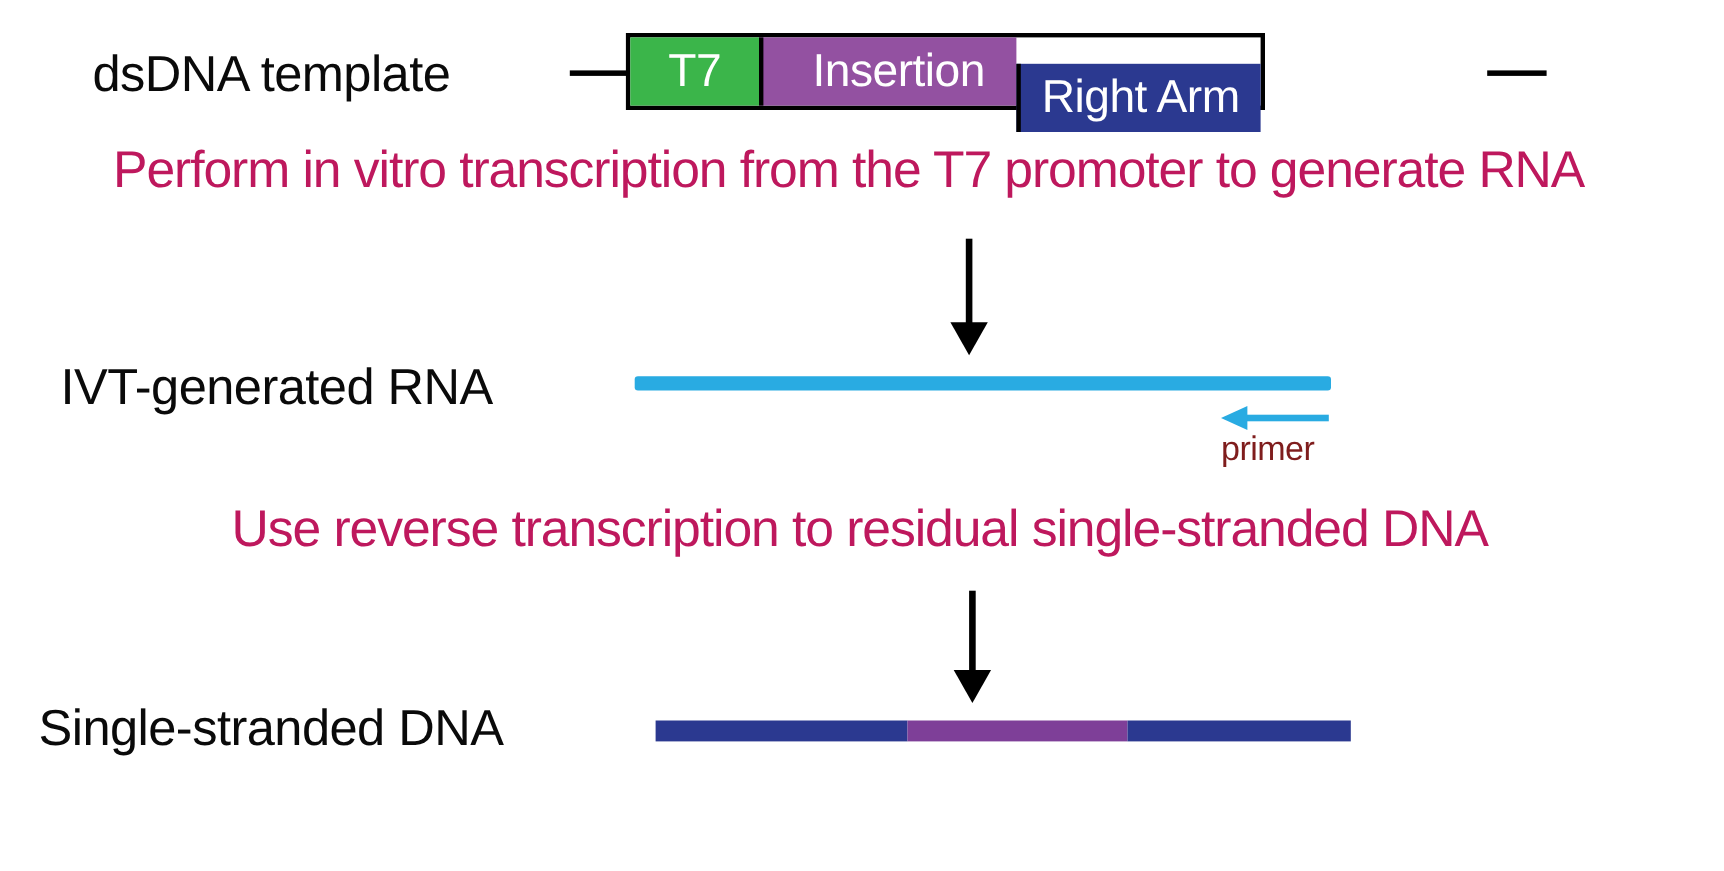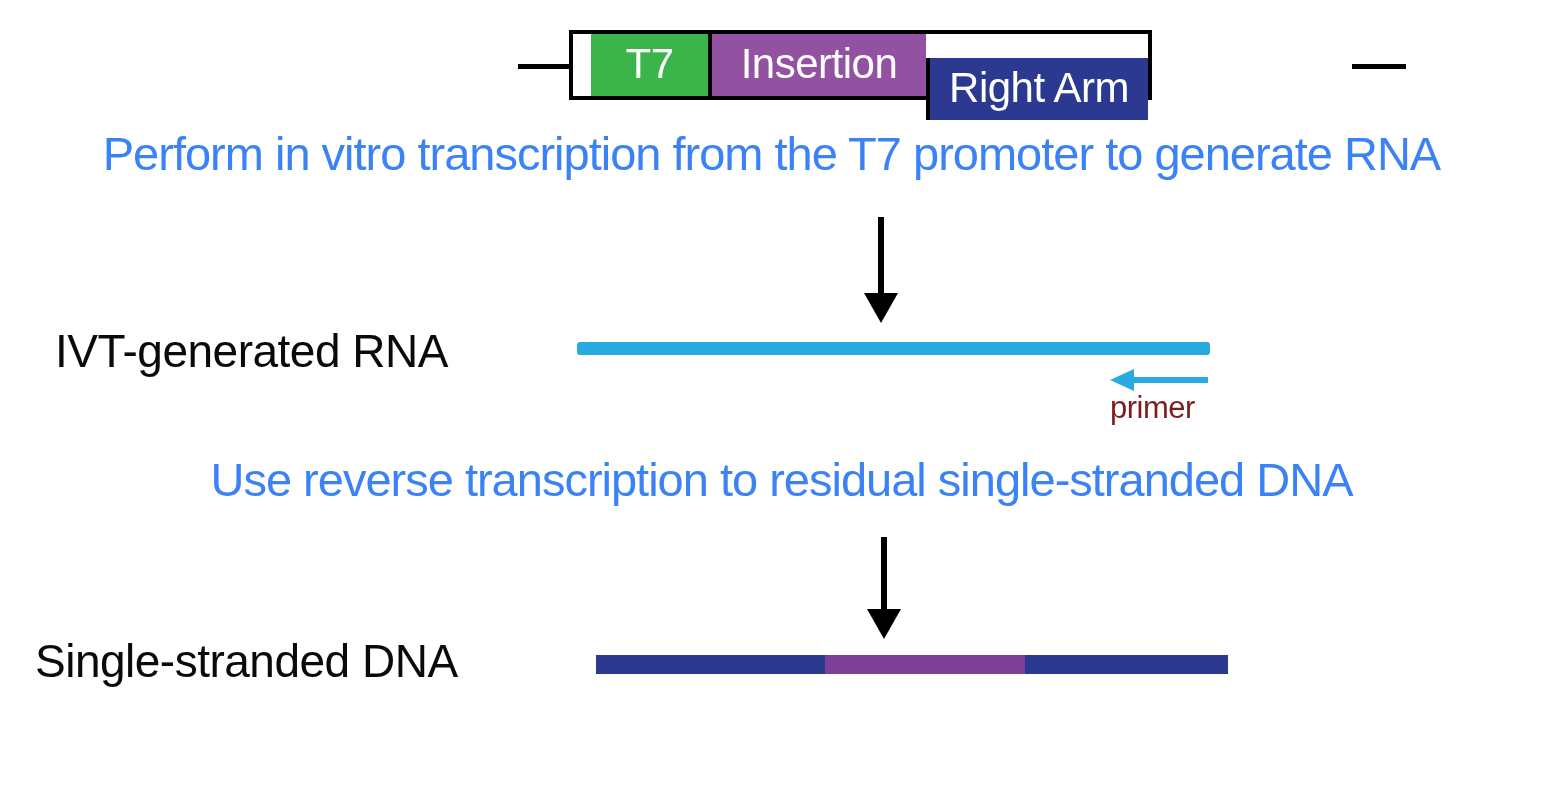--- a/index.html
+++ b/index.html
@@ -23,21 +23,21 @@
     font-size: 46px;
     letter-spacing: -0.5px;
     white-space: nowrap;
     color: #0a0a0a;
   }
   .step-text {
     font-size: 47px;
     letter-spacing: -1px;
     white-space: nowrap;
     text-align: center;
-    color: #3b82f6;
+    color: #be185d;
   }
 
   
   .lead-line {
     height: 5px;
     background: #000;
     top: 64px;
   }
   .construct {
     left: 569px;
@@ -53,21 +53,21 @@
     text-align: center;
     color: #ffffff;
     font-size: 42px;
     letter-spacing: -0.5px;
     white-space: nowrap;
     overflow: hidden;
   }
   .seg + .seg { border-left: 4px solid #000; }
   .seg-t7       { width: 117px; }
   .seg-leftarm  { width: 214px; }
-  .seg-insert   { width: 214px; }
+  .seg-insert   { width: 214px; padding-left: 16px; }
   .seg-rightarm { width: 218px; }
 
   
   .v-arrow-line {
     width: 6px;
     background: #000;
   }
   .v-arrow-head {
     width: 0; height: 0;
     border-left: 17px solid transparent;
@@ -115,25 +115,26 @@
   .ssdna-seg { height: 19px; }
   .ssdna-left   { width: 229px; }
   .ssdna-insert { width: 200px; }
   .ssdna-right  { width: 203px; }
 </style>
 </head>
 <body>
 
 <div class="canvas">
 
+  <div class="abs row-label" style="left:84px; top:40px;">dsDNA template</div>
 
   <div class="abs lead-line" style="left:518px; width:54px;"></div>
 
   <div class="abs construct">
-    <div class="seg seg-t7" style="background-color: rgb(59, 181, 74); margin-left: 18px;">T7</div>
+    <div class="seg seg-t7" style="background-color: rgb(59, 181, 74);">T7</div>
     <div class="seg seg-insert" style="background-color: rgb(147, 81, 161);">Insertion</div>
     <div class="seg seg-rightarm" style="background-color: rgb(43, 57, 144); margin-top: 24px;">Right Arm</div>
   </div>
 
   <div class="abs lead-line" style="left:1352px; width:54px;"></div>
 
   <div class="abs step-text" style="left:0; width:1543px; top:126px;">Perform in vitro transcription from the T7 promoter to generate RNA</div>
 
   <div class="abs v-arrow-line" style="left:878px; top:217px; height:78px;"></div>
   <div class="abs v-arrow-head" style="left:864px; top:293px;"></div>

